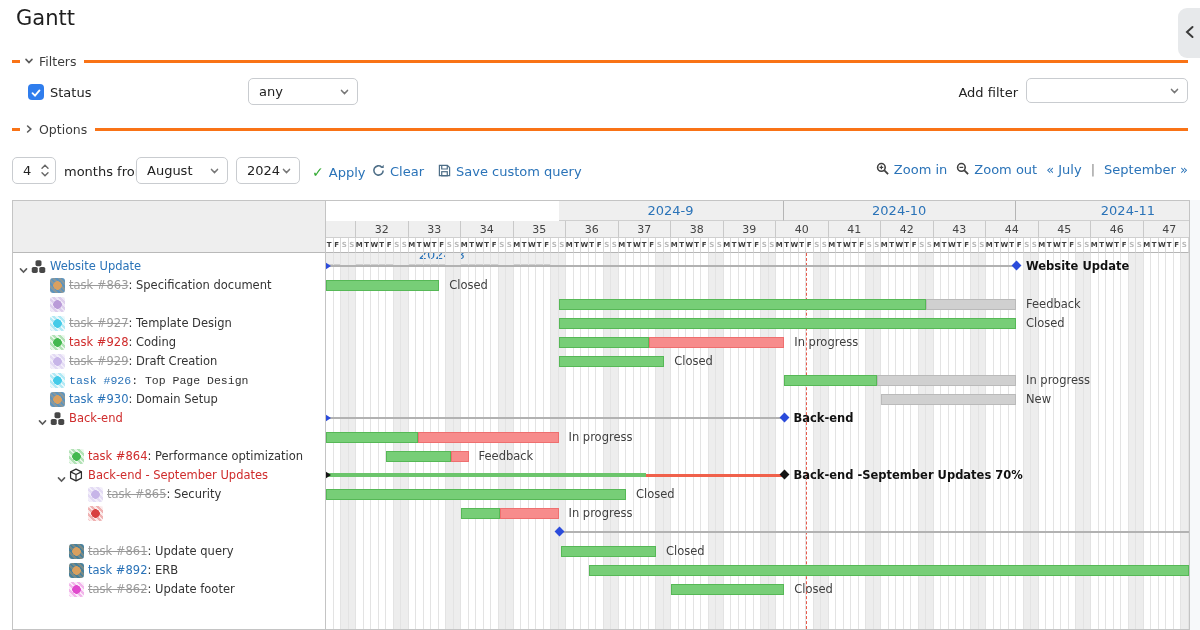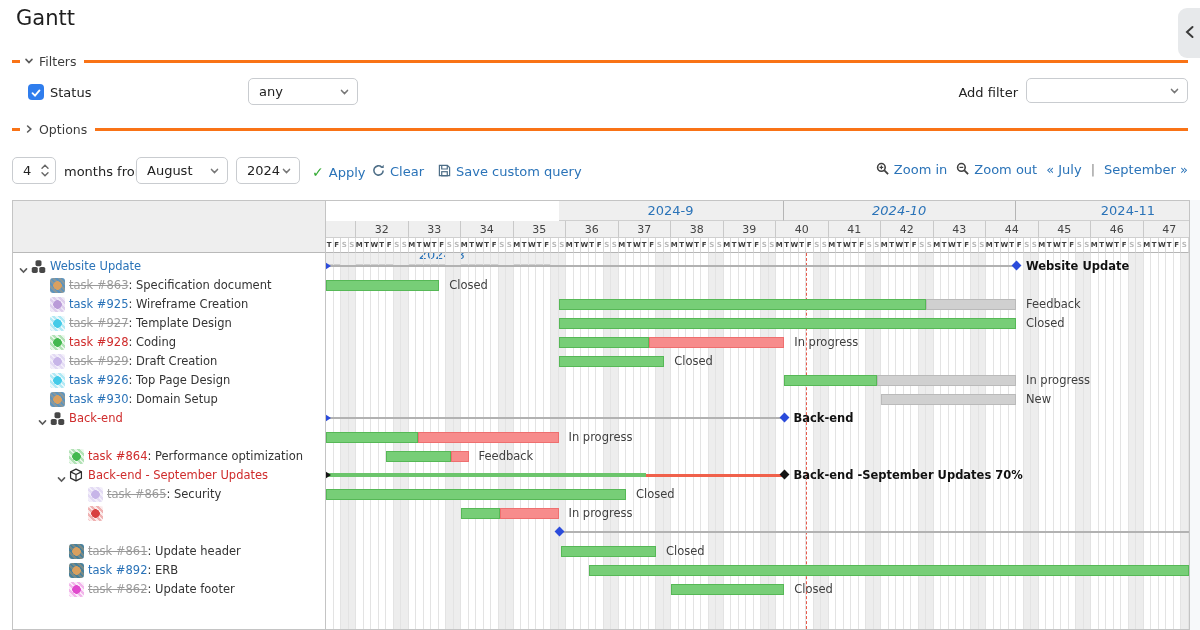--- a/index.html
+++ b/index.html
@@ -196,21 +196,21 @@
 </div>
 
 <div id="gantt">
   <div id="chart">
       <div class="mcell" style="left: 0px; width: 232.5px; margin-top: 44px;">
         <span>2024-8</span>
       </div>
       <div class="mcell" style="left: 232.5px; width: 225px;">
         <span>2024-9</span>
       </div>
-      <div class="mcell" style="left: 457.5px; width: 232.5px; font-style: italic;">
+      <div class="mcell" style="left: 457.5px; width: 232.5px;">
         <span>2024-10</span>
       </div>
       <div class="mcell" style="left: 690px; width: 225px;">
         <span>2024-11</span>
       </div>
       <div class="wcell" style="left: 0px; width: 30px;"></div>
       <div class="wcell" style="left: 30px; width: 52.5px;">32</div>
       <div class="wcell" style="left: 82.5px; width: 52.5px;">33</div>
       <div class="wcell" style="left: 135px; width: 52.5px;">34</div>
       <div class="wcell" style="left: 187.5px; width: 52.5px;">35</div>
@@ -520,37 +520,36 @@
             <rect x="8.8" y="8.4" width="6.4" height="6.4" rx="1.8"></rect>
           </svg></div>
         <div class="stext" style="left: 37px;"><span class="id-open">Website Update</span></div>
       </div>
       <div class="subj-row" style="top: 75px;">
         <div class="avatar" style="left: 37px; background: radial-gradient(circle, rgb(217, 160, 95) 0px, rgb(217, 160, 95) 4px, rgba(0, 0, 0, 0) 4.5px), repeating-linear-gradient(45deg, rgba(217, 160, 95, 0.333) 0px, rgba(217, 160, 95, 0.333) 2px, rgba(0, 0, 0, 0) 2px, rgba(0, 0, 0, 0) 4px), rgb(94, 148, 189);"></div>
         <div class="stext" style="left: 56px;"><span class="id-closed">task #863</span><span class="ttl">: Specification document</span></div>
       </div>
       <div class="subj-row" style="top: 94px;">
         <div class="avatar" style="left: 37px; background: radial-gradient(circle, rgb(186, 155, 216) 0px, rgb(186, 155, 216) 4px, rgba(0, 0, 0, 0) 4.5px), repeating-linear-gradient(45deg, rgba(186, 155, 216, 0.333) 0px, rgba(186, 155, 216, 0.333) 2px, rgba(0, 0, 0, 0) 2px, rgba(0, 0, 0, 0) 4px), rgb(239, 232, 247);"></div>
-        <div class="stext" style="left: 56px;"><span class="id-open">task #925</span><span class="ttl">: Wireframe Creation</span></div>
       </div>
       <div class="subj-row" style="top: 113px;">
         <div class="avatar" style="left: 37px; background: radial-gradient(circle, rgb(69, 203, 232) 0px, rgb(69, 203, 232) 4px, rgba(0, 0, 0, 0) 4.5px), repeating-linear-gradient(45deg, rgba(69, 203, 232, 0.333) 0px, rgba(69, 203, 232, 0.333) 2px, rgba(0, 0, 0, 0) 2px, rgba(0, 0, 0, 0) 4px), rgb(232, 248, 251);"></div>
         <div class="stext" style="left: 56px;"><span class="id-closed">task #927</span><span class="ttl">: Template Design</span></div>
       </div>
       <div class="subj-row" style="top: 132px;">
         <div class="avatar" style="left: 37px; background: radial-gradient(circle, rgb(67, 184, 79) 0px, rgb(67, 184, 79) 4px, rgba(0, 0, 0, 0) 4.5px), repeating-linear-gradient(45deg, rgba(67, 184, 79, 0.333) 0px, rgba(67, 184, 79, 0.333) 2px, rgba(0, 0, 0, 0) 2px, rgba(0, 0, 0, 0) 4px), rgb(233, 247, 233);"></div>
         <div class="stext" style="left: 56px;"><span class="id-late">task #928</span><span class="ttl">: Coding</span></div>
       </div>
       <div class="subj-row" style="top: 151px;">
         <div class="avatar" style="left: 37px; background: radial-gradient(circle, rgb(199, 181, 232) 0px, rgb(199, 181, 232) 4px, rgba(0, 0, 0, 0) 4.5px), repeating-linear-gradient(45deg, rgba(199, 181, 232, 0.333) 0px, rgba(199, 181, 232, 0.333) 2px, rgba(0, 0, 0, 0) 2px, rgba(0, 0, 0, 0) 4px), rgb(242, 238, 250);"></div>
         <div class="stext" style="left: 56px;"><span class="id-closed">task #929</span><span class="ttl">: Draft Creation</span></div>
       </div>
       <div class="subj-row" style="top: 170px;">
         <div class="avatar" style="left: 37px; background: radial-gradient(circle, rgb(69, 203, 232) 0px, rgb(69, 203, 232) 4px, rgba(0, 0, 0, 0) 4.5px), repeating-linear-gradient(45deg, rgba(69, 203, 232, 0.333) 0px, rgba(69, 203, 232, 0.333) 2px, rgba(0, 0, 0, 0) 2px, rgba(0, 0, 0, 0) 4px), rgb(232, 248, 251);"></div>
-        <div class="stext" style="left: 56px;"><span class="id-open">task #926</span><span class="ttl">: Top Page Design</span></div>
+        <div class="stext" style="left: 56px; font-family: Liberation Mono, monospace;"><span class="id-open">task #926</span><span class="ttl">: Top Page Design</span></div>
       </div>
       <div class="subj-row" style="top: 189px;">
         <div class="avatar" style="left: 37px; background: radial-gradient(circle, rgb(217, 160, 95) 0px, rgb(217, 160, 95) 4px, rgba(0, 0, 0, 0) 4.5px), repeating-linear-gradient(45deg, rgba(217, 160, 95, 0.333) 0px, rgba(217, 160, 95, 0.333) 2px, rgba(0, 0, 0, 0) 2px, rgba(0, 0, 0, 0) 4px), rgb(94, 148, 189);"></div>
         <div class="stext" style="left: 56px;"><span class="id-open">task #930</span><span class="ttl">: Domain Setup</span></div>
       </div>
       <div class="subj-row" style="top: 208px;">
         <div class="exp" style="left: 25px;"><svg width="9" height="9" viewBox="0 0 10 10">
             <path d="M1.6 3.2 L5 6.8 L8.4 3.2" fill="none" stroke="#5b5b5b" stroke-width="1.7" stroke-linecap="round"></path>
           </svg></div>
         <div class="pico" style="left: 37px;"><svg width="15" height="15" viewBox="0 0 16 16" fill="#474747">
@@ -576,21 +575,21 @@
       </div>
       <div class="subj-row" style="top: 284px;">
         <div class="avatar" style="left: 75px; background: radial-gradient(circle, rgb(199, 181, 232) 0px, rgb(199, 181, 232) 4px, rgba(0, 0, 0, 0) 4.5px), repeating-linear-gradient(45deg, rgba(199, 181, 232, 0.333) 0px, rgba(199, 181, 232, 0.333) 2px, rgba(0, 0, 0, 0) 2px, rgba(0, 0, 0, 0) 4px), rgb(242, 238, 250);"></div>
         <div class="stext" style="left: 94px;"><span class="id-closed">task #865</span><span class="ttl">: Security</span></div>
       </div>
       <div class="subj-row" style="top: 303px;">
         <div class="avatar" style="left: 75px; background: radial-gradient(circle, rgb(216, 64, 64) 0px, rgb(216, 64, 64) 4px, rgba(0, 0, 0, 0) 4.5px), repeating-linear-gradient(45deg, rgba(216, 64, 64, 0.333) 0px, rgba(216, 64, 64, 0.333) 2px, rgba(0, 0, 0, 0) 2px, rgba(0, 0, 0, 0) 4px), rgb(251, 234, 234);"></div>
       </div>
       <div class="subj-row" style="top: 341px;">
         <div class="avatar" style="left: 56px; background: radial-gradient(circle, rgb(217, 160, 95) 0px, rgb(217, 160, 95) 4px, rgba(0, 0, 0, 0) 4.5px), repeating-linear-gradient(45deg, rgba(217, 160, 95, 0.333) 0px, rgba(217, 160, 95, 0.333) 2px, rgba(0, 0, 0, 0) 2px, rgba(0, 0, 0, 0) 4px), rgb(71, 128, 156);"></div>
-        <div class="stext" style="left: 75px;"><span class="id-closed">task #861</span><span class="ttl">: Update header</span></div>
+        <div class="stext" style="left: 75px;"><span class="id-closed">task #861</span><span class="ttl">: Update query</span></div>
       </div>
       <div class="subj-row" style="top: 360px;">
         <div class="avatar" style="left: 56px; background: radial-gradient(circle, rgb(217, 160, 95) 0px, rgb(217, 160, 95) 4px, rgba(0, 0, 0, 0) 4.5px), repeating-linear-gradient(45deg, rgba(217, 160, 95, 0.333) 0px, rgba(217, 160, 95, 0.333) 2px, rgba(0, 0, 0, 0) 2px, rgba(0, 0, 0, 0) 4px), rgb(71, 128, 156);"></div>
         <div class="stext" style="left: 75px;"><span class="id-open">task #892</span><span class="ttl">: ERB</span></div>
       </div>
       <div class="subj-row" style="top: 379px;">
         <div class="avatar" style="left: 56px; background: radial-gradient(circle, rgb(224, 74, 205) 0px, rgb(224, 74, 205) 4px, rgba(0, 0, 0, 0) 4.5px), repeating-linear-gradient(45deg, rgba(224, 74, 205, 0.333) 0px, rgba(224, 74, 205, 0.333) 2px, rgba(0, 0, 0, 0) 2px, rgba(0, 0, 0, 0) 4px), rgb(251, 234, 249);"></div>
         <div class="stext" style="left: 75px;"><span class="id-closed">task #862</span><span class="ttl">: Update footer</span></div>
       </div>
     </div>

